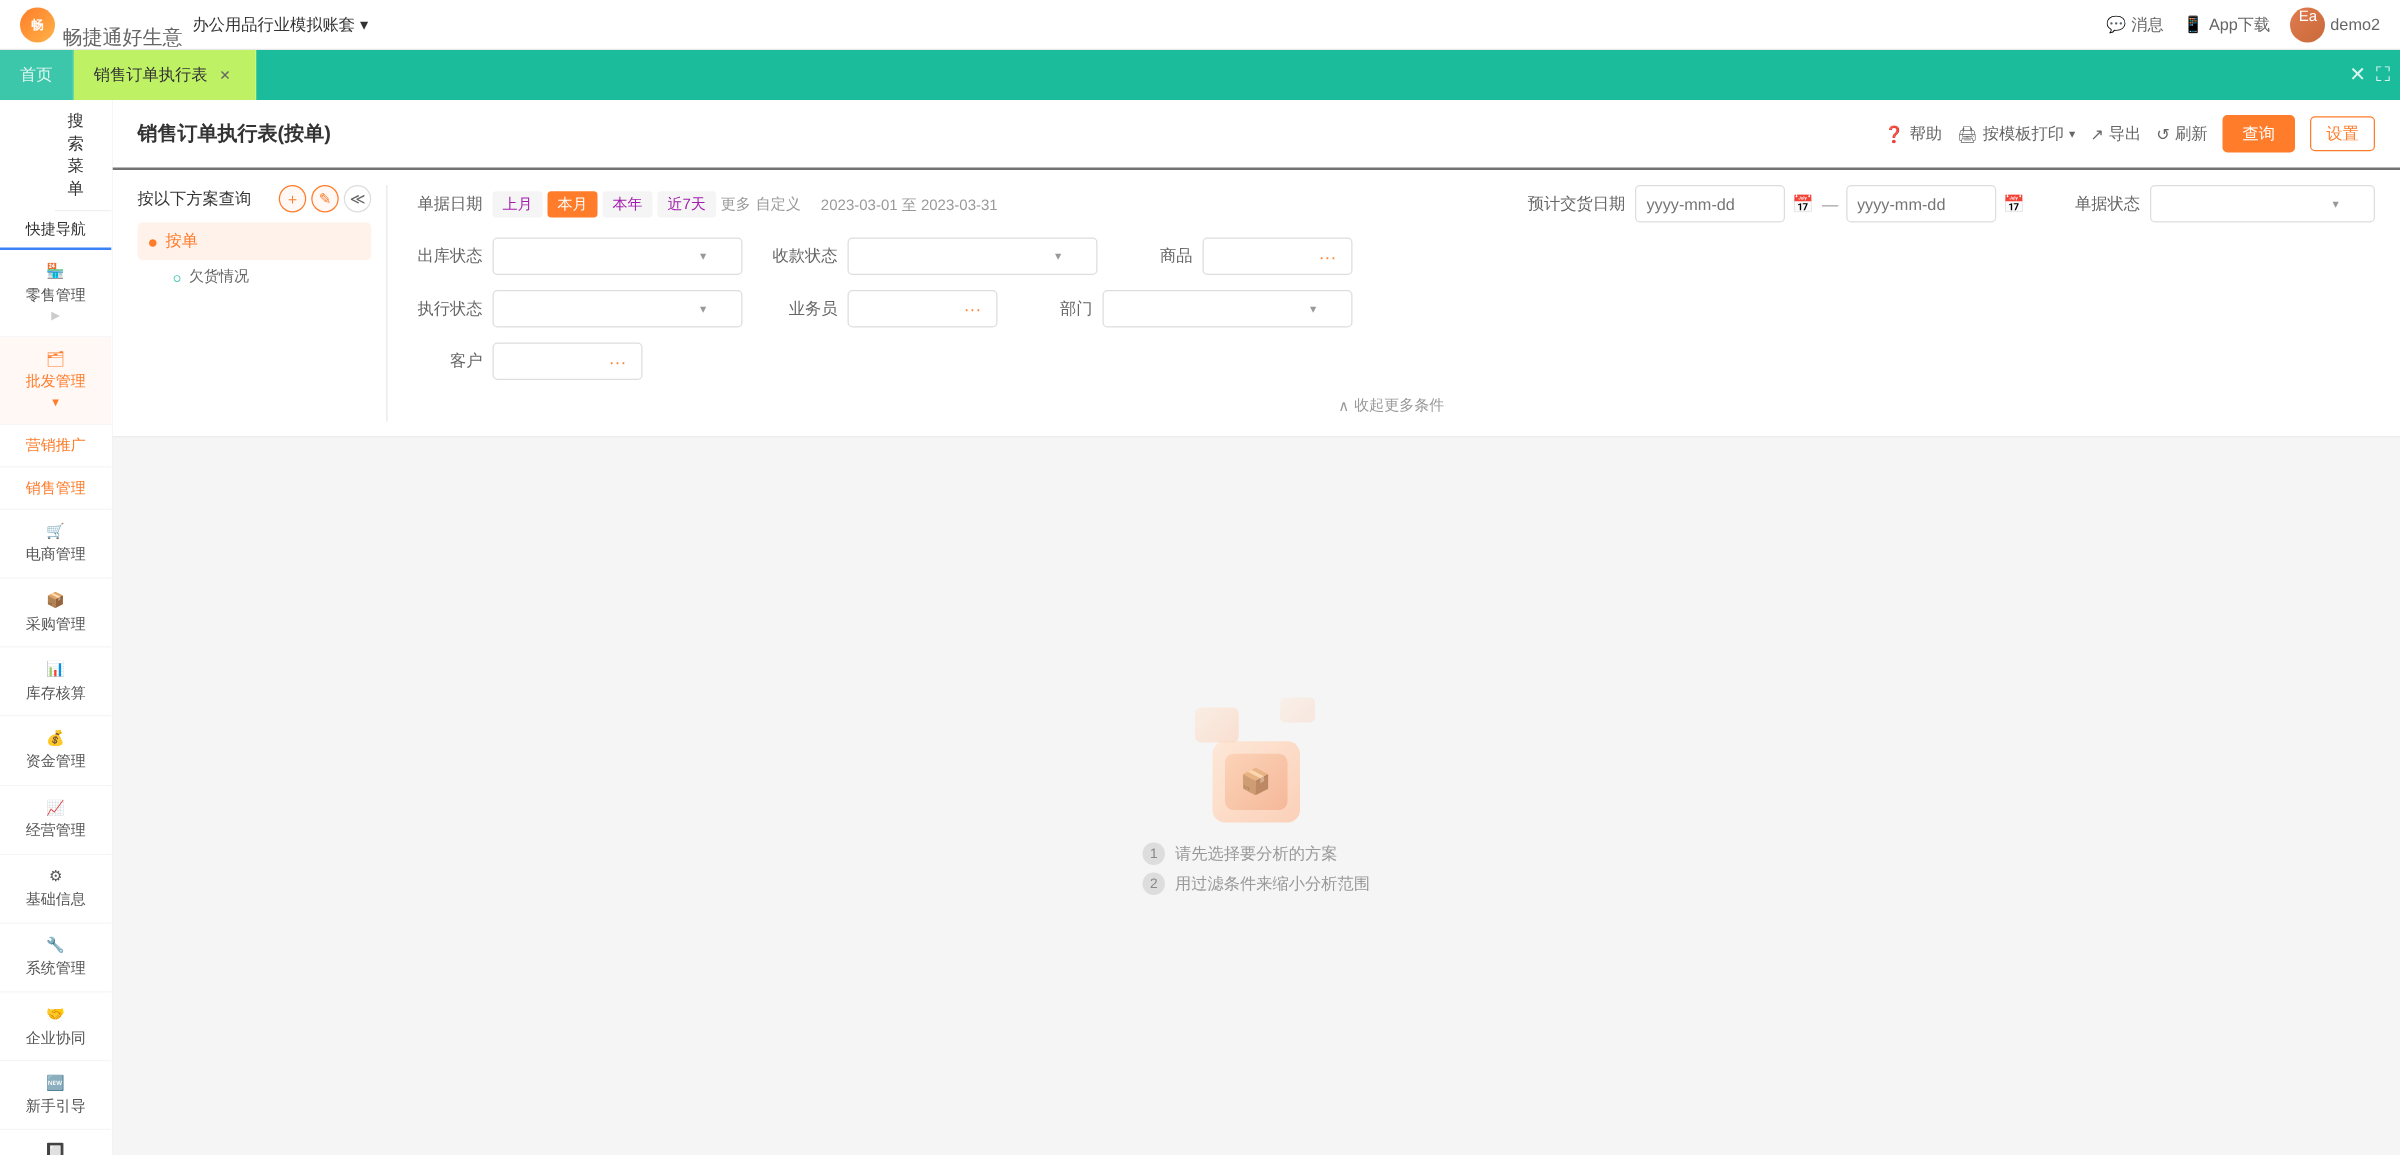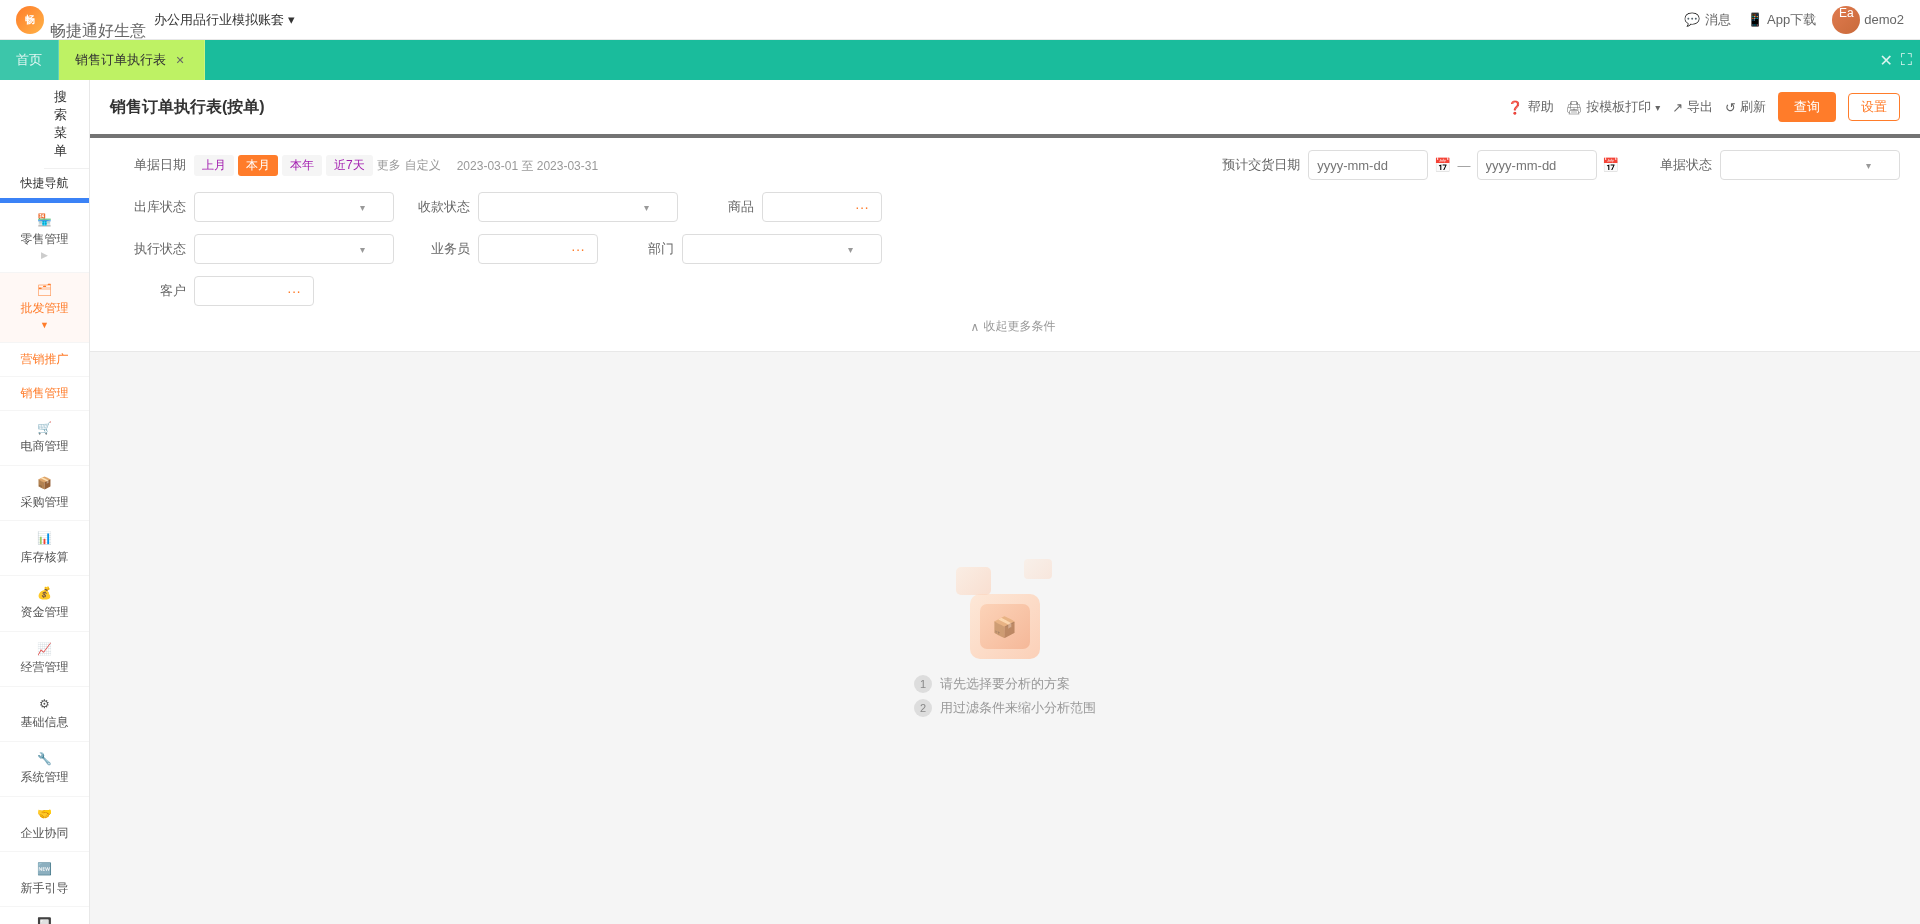--- a/index.html
+++ b/index.html
@@ -110,21 +110,21 @@
       cursor: pointer;
       display: flex; align-items: center; 
       border-bottom: 1px solid #f0f0f0;
       margin-left: 44px;
     }
     .sidebar-nav-header {
       padding: 6px 10px;
       font-size: 12px; color: #333;
       cursor: pointer;
       display: flex; align-items: center; justify-content: center;
-      border-bottom: 5px solid #3b82f6;
+      border-bottom: 2px solid #3b82f6;
     }
     .sidebar-item {
       padding: 10px 6px;
       font-size: 12px; color: #555;
       cursor: pointer;
       display: flex; flex-direction: column; align-items: center; justify-content: center;
       gap: 3px;
       border-bottom: 1px solid #f5f5f5;
       text-align: center;
       line-height: 1.3;
@@ -147,21 +147,21 @@
       overflow-y: auto;
       background: #f5f5f5;
       display: flex; flex-direction: column;
     }
 
     
     .page-header {
       background: #fff;
       padding: 12px 20px;
       display: flex; align-items: center; justify-content: space-between;
-      border-bottom: 4px solid #737373;
+      border-bottom: 2px solid #737373;
     }
     .page-title {
       font-size: 16px; font-weight: bold; color: #333;
     }
     .page-actions {
       display: flex; align-items: center; gap: 12px;
     }
     .page-action-btn {
       display: flex; align-items: center; gap: 4px;
       font-size: 13px; color: #666; cursor: pointer;
@@ -455,20 +455,38 @@
           <span>↺</span>
           <span>刷新</span>
         </div>
         <button class="btn-primary">查询</button>
         <button class="btn-secondary">设置</button>
       </div>
     </div>
 
     <div class="filter-panel">
 
+      <div class="filter-left">
+        <div class="filter-left-header">
+          <span class="filter-left-title">按以下方案查询</span>
+          <div class="filter-left-actions">
+            <div class="icon-btn orange">＋</div>
+            <div class="icon-btn orange">✎</div>
+            <div class="icon-btn">≪</div>
+          </div>
+        </div>
+        <div class="tree-item active">
+          <span class="tree-icon" style="color:#ff7c2a;">●</span>
+          <span>按单</span>
+        </div>
+        <div class="tree-sub-item">
+          <span style="color:#1abc9c;">○</span>
+          <span>欠货情况</span>
+        </div>
+      </div>
 
       <div class="filter-right">
 
         <div class="filter-row">
           <div class="filter-field">
             <span class="filter-label">单据日期</span>
             <div class="filter-tag-group">
               <span class="date-tag">上月</span>
               <span class="date-tag active">本月</span>
               <span class="date-tag">本年</span>

